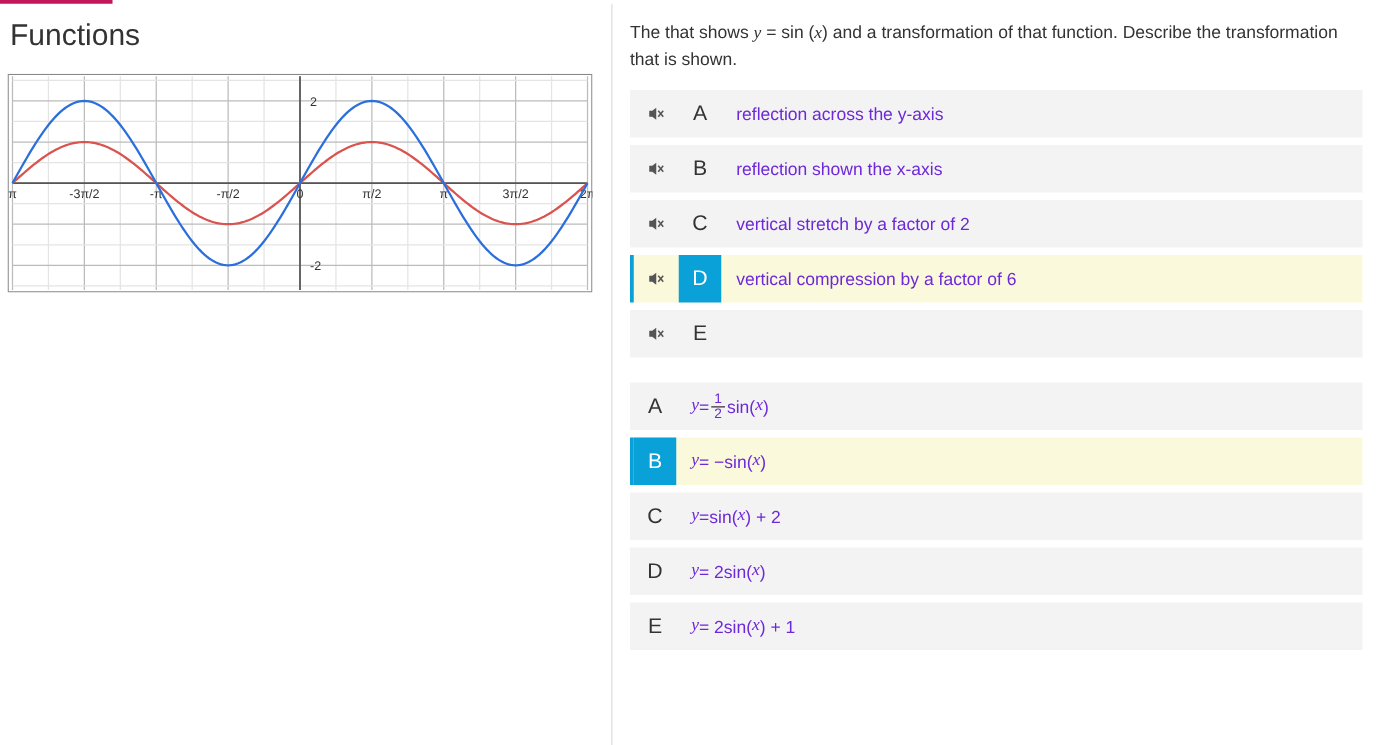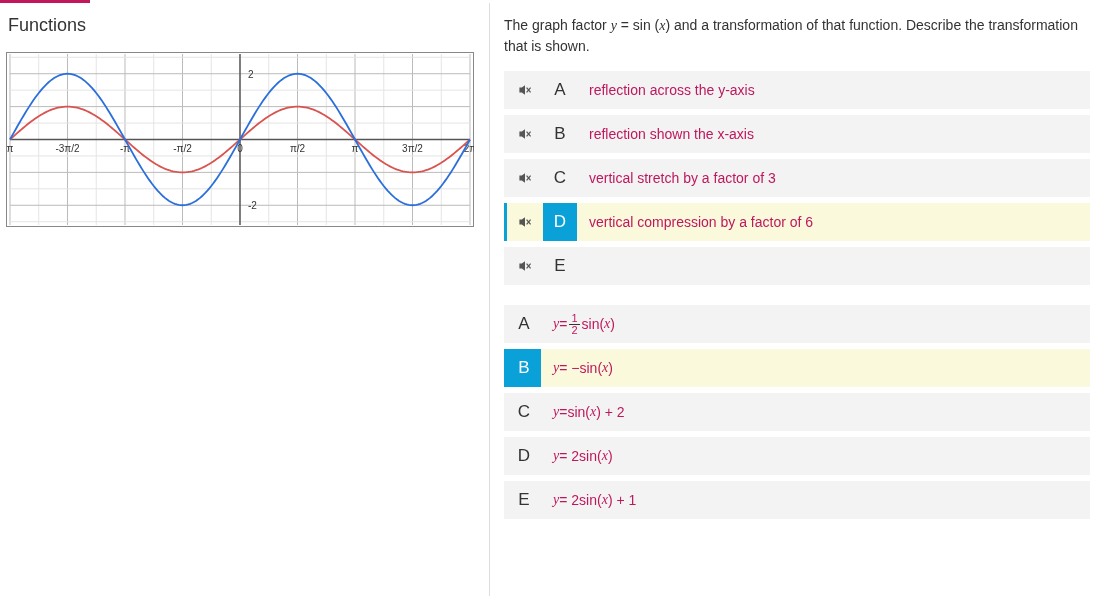--- a/index.html
+++ b/index.html
@@ -20,21 +20,21 @@
   .container {
     display: flex;
     height: calc(100% - 3px);
   }
   .left-panel {
     width: 490px;
     padding: 12px 10px 10px 6px;
     border-right: 1px solid #ddd;
   }
   .left-panel h2 {
-    font-size: 18px;
+    font-size: 24px;
     font-weight: 400;
     color: #333;
     margin-bottom: 16px;
     margin-left: 2px;
   }
   .graph-wrap { width: 468px; }
   .right-panel {
     flex: 1;
     padding: 12px 14px 10px 14px;
     overflow-y: auto;
@@ -84,21 +84,21 @@
   .answer.selected .letter {
     background: #0aa0d8;
     color: #fff;
   }
   .answer .text {
     flex: 1;
     display: flex;
     align-items: center;
     padding-left: 12px;
     font-size: 14px;
-    color: #be185d;
+    color: #6d28d9;
     cursor: pointer;
   }
   .frac {
     display: inline-flex;
     flex-direction: column;
     align-items: center;
     vertical-align: middle;
     font-size: 11px;
     line-height: 1;
     margin: 0 2px;
@@ -160,21 +160,21 @@
           <text x="242" y="25.730769230769255" font-size="10" fill="#333" text-anchor="start" font-family="Arial">2</text>
           <path d="M4.00 87.49 L5.92 85.77 L7.83 84.06 L9.75 82.35 L11.67 80.66 L13.58 78.98 L15.50 77.33 L17.42 75.71 L19.33 74.12 L21.25 72.57 L23.17 71.05 L25.08 69.59 L27.00 68.17 L28.92 66.80 L30.83 65.49 L32.75 64.24 L34.67 63.06 L36.58 61.94 L38.50 60.89 L40.42 59.92 L42.33 59.02 L44.25 58.20 L46.17 57.46 L48.08 56.80 L50.00 56.22 L51.92 55.73 L53.83 55.33 L55.75 55.02 L57.67 54.80 L59.58 54.66 L61.50 54.62 L63.42 54.66 L65.33 54.80 L67.25 55.02 L69.17 55.33 L71.08 55.74 L73.00 56.23 L74.92 56.80 L76.83 57.46 L78.75 58.20 L80.67 59.02 L82.58 59.92 L84.50 60.90 L86.42 61.95 L88.33 63.06 L90.25 64.25 L92.17 65.50 L94.08 66.81 L96.00 68.17 L97.92 69.59 L99.83 71.06 L101.75 72.57 L103.67 74.13 L105.58 75.72 L107.50 77.34 L109.42 78.99 L111.33 80.67 L113.25 82.36 L115.17 84.07 L117.08 85.78 L119.00 87.50 L120.92 89.22 L122.83 90.94 L124.75 92.65 L126.67 94.34 L128.58 96.01 L130.50 97.66 L132.42 99.29 L134.33 100.88 L136.25 102.43 L138.17 103.94 L140.08 105.41 L142.00 106.83 L143.92 108.20 L145.83 109.51 L147.75 110.75 L149.67 111.94 L151.58 113.06 L153.50 114.11 L155.42 115.08 L157.33 115.98 L159.25 116.80 L161.17 117.54 L163.08 118.20 L165.00 118.78 L166.92 119.26 L168.83 119.67 L170.75 119.98 L172.67 120.20 L174.58 120.34 L176.50 120.38 L178.42 120.34 L180.33 120.20 L182.25 119.98 L184.17 119.67 L186.08 119.26 L188.00 118.77 L189.92 118.20 L191.83 117.54 L193.75 116.80 L195.67 115.98 L197.58 115.08 L199.50 114.10 L201.42 113.06 L203.33 111.94 L205.25 110.75 L207.17 109.50 L209.08 108.19 L211.00 106.83 L212.92 105.41 L214.83 103.94 L216.75 102.43 L218.67 100.88 L220.58 99.28 L222.50 97.66 L224.42 96.01 L226.33 94.34 L228.25 92.64 L230.17 90.94 L232.08 89.22 L234.00 87.50 L235.92 85.78 L237.83 84.06 L239.75 82.36 L241.67 80.66 L243.58 78.99 L245.50 77.34 L247.42 75.72 L249.33 74.12 L251.25 72.57 L253.17 71.06 L255.08 69.59 L257.00 68.17 L258.92 66.81 L260.83 65.50 L262.75 64.25 L264.67 63.06 L266.58 61.94 L268.50 60.90 L270.42 59.92 L272.33 59.02 L274.25 58.20 L276.17 57.46 L278.08 56.80 L280.00 56.23 L281.92 55.74 L283.83 55.33 L285.75 55.02 L287.67 54.80 L289.58 54.66 L291.50 54.62 L293.42 54.66 L295.33 54.80 L297.25 55.02 L299.17 55.33 L301.08 55.74 L303.00 56.22 L304.92 56.80 L306.83 57.46 L308.75 58.20 L310.67 59.02 L312.58 59.92 L314.50 60.89 L316.42 61.94 L318.33 63.06 L320.25 64.25 L322.17 65.49 L324.08 66.80 L326.00 68.17 L327.92 69.59 L329.83 71.06 L331.75 72.57 L333.67 74.12 L335.58 75.71 L337.50 77.34 L339.42 78.99 L341.33 80.66 L343.25 82.35 L345.17 84.06 L347.08 85.78 L349.00 87.50 L350.92 89.22 L352.83 90.93 L354.75 92.64 L356.67 94.33 L358.58 96.01 L360.50 97.66 L362.42 99.28 L364.33 100.87 L366.25 102.43 L368.17 103.94 L370.08 105.41 L372.00 106.83 L373.92 108.19 L375.83 109.50 L377.75 110.75 L379.67 111.94 L381.58 113.05 L383.50 114.10 L385.42 115.08 L387.33 115.98 L389.25 116.80 L391.17 117.54 L393.08 118.20 L395.00 118.77 L396.92 119.26 L398.83 119.67 L400.75 119.98 L402.67 120.20 L404.58 120.34 L406.50 120.38 L408.42 120.34 L410.33 120.20 L412.25 119.98 L414.17 119.67 L416.08 119.27 L418.00 118.78 L419.92 118.20 L421.83 117.54 L423.75 116.80 L425.67 115.98 L427.58 115.08 L429.50 114.11 L431.42 113.06 L433.33 111.94 L435.25 110.76 L437.17 109.51 L439.08 108.20 L441.00 106.83 L442.92 105.41 L444.83 103.95 L446.75 102.43 L448.67 100.88 L450.58 99.29 L452.50 97.67 L454.42 96.02 L456.33 94.34 L458.25 92.65 L460.17 90.94 L462.08 89.23 L464.00 87.51 " fill="none" stroke="#d9534f" stroke-width="1.8"></path>
           <path d="M4.00 87.49 L5.92 84.05 L7.83 80.61 L9.75 77.20 L11.67 73.81 L13.58 70.47 L15.50 67.17 L17.42 63.92 L19.33 60.74 L21.25 57.63 L23.17 54.61 L25.08 51.67 L27.00 48.83 L28.92 46.10 L30.83 43.48 L32.75 40.99 L34.67 38.62 L36.58 36.38 L38.50 34.29 L40.42 32.34 L42.33 30.54 L44.25 28.89 L46.17 27.41 L48.08 26.10 L50.00 24.95 L51.92 23.97 L53.83 23.17 L55.75 22.54 L57.67 22.09 L59.58 21.82 L61.50 21.73 L63.42 21.82 L65.33 22.09 L67.25 22.54 L69.17 23.17 L71.08 23.97 L73.00 24.95 L74.92 26.10 L76.83 27.42 L78.75 28.90 L80.67 30.55 L82.58 32.35 L84.50 34.30 L86.42 36.39 L88.33 38.63 L90.25 41.00 L92.17 43.50 L94.08 46.12 L96.00 48.85 L97.92 51.69 L99.83 54.62 L101.75 57.65 L103.67 60.76 L105.58 63.94 L107.50 67.18 L109.42 70.48 L111.33 73.83 L113.25 77.22 L115.17 80.63 L117.08 84.06 L119.00 87.51 L120.92 90.95 L122.83 94.38 L124.75 97.79 L126.67 101.18 L128.58 104.53 L130.50 107.83 L132.42 111.07 L134.33 114.26 L136.25 117.36 L138.17 120.39 L140.08 123.32 L142.00 126.16 L143.92 128.89 L145.83 131.51 L147.75 134.01 L149.67 136.38 L151.58 138.62 L153.50 140.71 L155.42 142.66 L157.33 144.46 L159.25 146.10 L161.17 147.58 L163.08 148.90 L165.00 150.05 L166.92 151.03 L168.83 151.83 L170.75 152.46 L172.67 152.91 L174.58 153.18 L176.50 153.27 L178.42 153.18 L180.33 152.91 L182.25 152.46 L184.17 151.83 L186.08 151.03 L188.00 150.05 L189.92 148.90 L191.83 147.58 L193.75 146.10 L195.67 144.46 L197.58 142.66 L199.50 140.71 L201.42 138.61 L203.33 136.37 L205.25 134.00 L207.17 131.51 L209.08 128.89 L211.00 126.16 L212.92 123.32 L214.83 120.38 L216.75 117.36 L218.67 114.25 L220.58 111.07 L222.50 107.82 L224.42 104.52 L226.33 101.17 L228.25 97.79 L230.17 94.37 L232.08 90.94 L234.00 87.50 L235.92 84.06 L237.83 80.63 L239.75 77.21 L241.67 73.83 L243.58 70.48 L245.50 67.18 L247.42 63.93 L249.33 60.75 L251.25 57.64 L253.17 54.62 L255.08 51.68 L257.00 48.84 L258.92 46.11 L260.83 43.49 L262.75 41.00 L264.67 38.63 L266.58 36.39 L268.50 34.29 L270.42 32.34 L272.33 30.54 L274.25 28.90 L276.17 27.42 L278.08 26.10 L280.00 24.95 L281.92 23.97 L283.83 23.17 L285.75 22.54 L287.67 22.09 L289.58 21.82 L291.50 21.73 L293.42 21.82 L295.33 22.09 L297.25 22.54 L299.17 23.17 L301.08 23.97 L303.00 24.95 L304.92 26.10 L306.83 27.42 L308.75 28.90 L310.67 30.54 L312.58 32.34 L314.50 34.29 L316.42 36.38 L318.33 38.62 L320.25 40.99 L322.17 43.49 L324.08 46.11 L326.00 48.84 L327.92 51.68 L329.83 54.61 L331.75 57.64 L333.67 60.74 L335.58 63.93 L337.50 67.17 L339.42 70.47 L341.33 73.82 L343.25 77.21 L345.17 80.62 L347.08 84.05 L349.00 87.49 L350.92 90.94 L352.83 94.37 L354.75 97.78 L356.67 101.17 L358.58 104.52 L360.50 107.82 L362.42 111.06 L364.33 114.24 L366.25 117.35 L368.17 120.38 L370.08 123.31 L372.00 126.15 L373.92 128.88 L375.83 131.50 L377.75 134.00 L379.67 136.37 L381.58 138.61 L383.50 140.70 L385.42 142.65 L387.33 144.45 L389.25 146.10 L391.17 147.58 L393.08 148.90 L395.00 150.05 L396.92 151.03 L398.83 151.83 L400.75 152.46 L402.67 152.91 L404.58 153.18 L406.50 153.27 L408.42 153.18 L410.33 152.91 L412.25 152.46 L414.17 151.83 L416.08 151.03 L418.00 150.05 L419.92 148.90 L421.83 147.59 L423.75 146.11 L425.67 144.46 L427.58 142.66 L429.50 140.71 L431.42 138.62 L433.33 136.38 L435.25 134.01 L437.17 131.52 L439.08 128.90 L441.00 126.17 L442.92 123.33 L444.83 120.39 L446.75 117.37 L448.67 114.26 L450.58 111.08 L452.50 107.83 L454.42 104.53 L456.33 101.19 L458.25 97.80 L460.17 94.39 L462.08 90.95 L464.00 87.51 " fill="none" stroke="#2a6fdb" stroke-width="1.8"></path>
         </svg>
     </div>
   </div>
 
   <div class="right-panel">
 
     <div class="prompt">
-      <span>The graph factor </span><span class="mj">y</span> <span class="mjup">= sin (</span><span class="mj">x</span><span class="mjup">)</span><span> and a transformation of that function.  Describe the transformation that is shown.</span>
+      <span>The that shows </span><span class="mj">y</span> <span class="mjup">= sin (</span><span class="mj">x</span><span class="mjup">)</span><span> and a transformation of that function.  Describe the transformation that is shown.</span>
     </div>
 
     <div class="answers" id="q1-answers">
         <div class="answer">
           <div class="strike">
             <svg viewBox="0 0 20 20">
               <path d="M3 7 L6 7 L10 4 L10 16 L6 13 L3 13 Z" fill="#555"></path>
               <line x1="12" y1="7" x2="17" y2="13" stroke="#555" stroke-width="1.5"></line>
               <line x1="17" y1="7" x2="12" y2="13" stroke="#555" stroke-width="1.5"></line>
             </svg>
@@ -195,21 +195,21 @@
         </div>
         <div class="answer">
           <div class="strike">
             <svg viewBox="0 0 20 20">
               <path d="M3 7 L6 7 L10 4 L10 16 L6 13 L3 13 Z" fill="#555"></path>
               <line x1="12" y1="7" x2="17" y2="13" stroke="#555" stroke-width="1.5"></line>
               <line x1="17" y1="7" x2="12" y2="13" stroke="#555" stroke-width="1.5"></line>
             </svg>
           </div>
           <div class="letter">C</div>
-          <div class="text">vertical stretch by a factor of 3</div>
+          <div class="text">vertical stretch by a factor of 2</div>
         </div>
         <div class="answer selected">
           <div class="strike">
             <svg viewBox="0 0 20 20">
               <path d="M3 7 L6 7 L10 4 L10 16 L6 13 L3 13 Z" fill="#555"></path>
               <line x1="12" y1="7" x2="17" y2="13" stroke="#555" stroke-width="1.5"></line>
               <line x1="17" y1="7" x2="12" y2="13" stroke="#555" stroke-width="1.5"></line>
             </svg>
           </div>
           <div class="letter">D</div>

